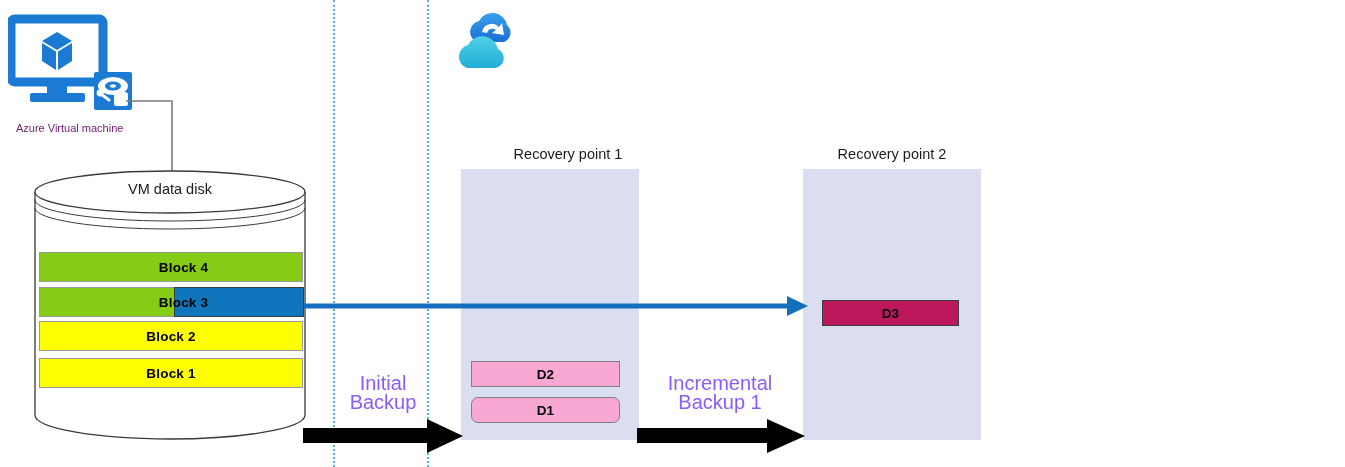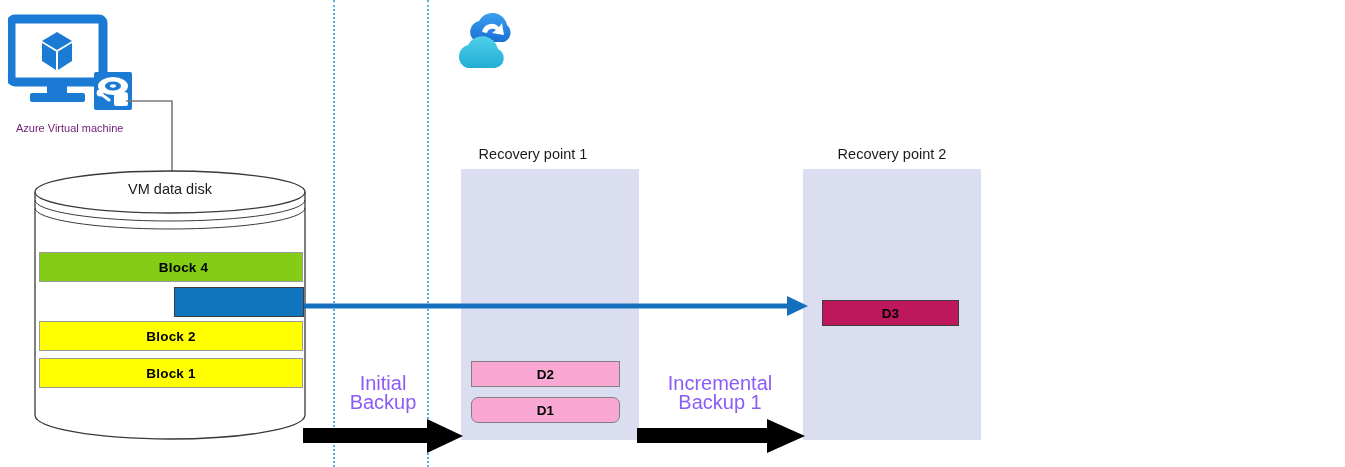--- a/index.html
+++ b/index.html
@@ -81,21 +81,21 @@
   
   .rp-box { background: #dbdef0; }
   .rp1 { left: 461px; top: 169px; width: 178px; height: 271px; }
   .rp2 { left: 803px; top: 169px; width: 178px; height: 271px; }
   .rp-title {
     font-size: 14.5px;
     color: #1b1b1b;
     text-align: center;
     white-space: nowrap;
   }
-  .rp1-title { left: 444px; top: 146px; width: 178px; }
+  .rp1-title { left: 479px; top: 146px; width: 178px; }
   .rp2-title { left: 803px; top: 146px; width: 178px; }
 
   
   .dblk {
     box-sizing: border-box;
     border: 1px solid #808080;
     font-size: 13.5px;
     font-weight: bold;
     color: #000000;
     display: flex;
@@ -195,20 +195,23 @@
       <path d="M1 30 a135 21 0 0 0 270 0" fill="none" stroke="#3a3a3a" stroke-width="1"></path>
       <path d="M1 38 a135 21 0 0 0 270 0" fill="none" stroke="#3a3a3a" stroke-width="1"></path>
     </svg>
   </div>
   <div class="abs cyl-title">VM data disk</div>
 
   <div class="abs block block-white blk4">
     <span class="block-label">Block 4</span>
   </div>
 
+  <div class="abs block block-white blk3">
+    <span class="block-label">Block 3</span>
+  </div>
   <div class="abs blk3-delta"></div>
 
   <div class="abs block block-yellow blk2">
     <span class="block-label">Block 2</span>
   </div>
 
   <div class="abs block block-yellow blk1">
     <span class="block-label">Block 1</span>
   </div>
 

